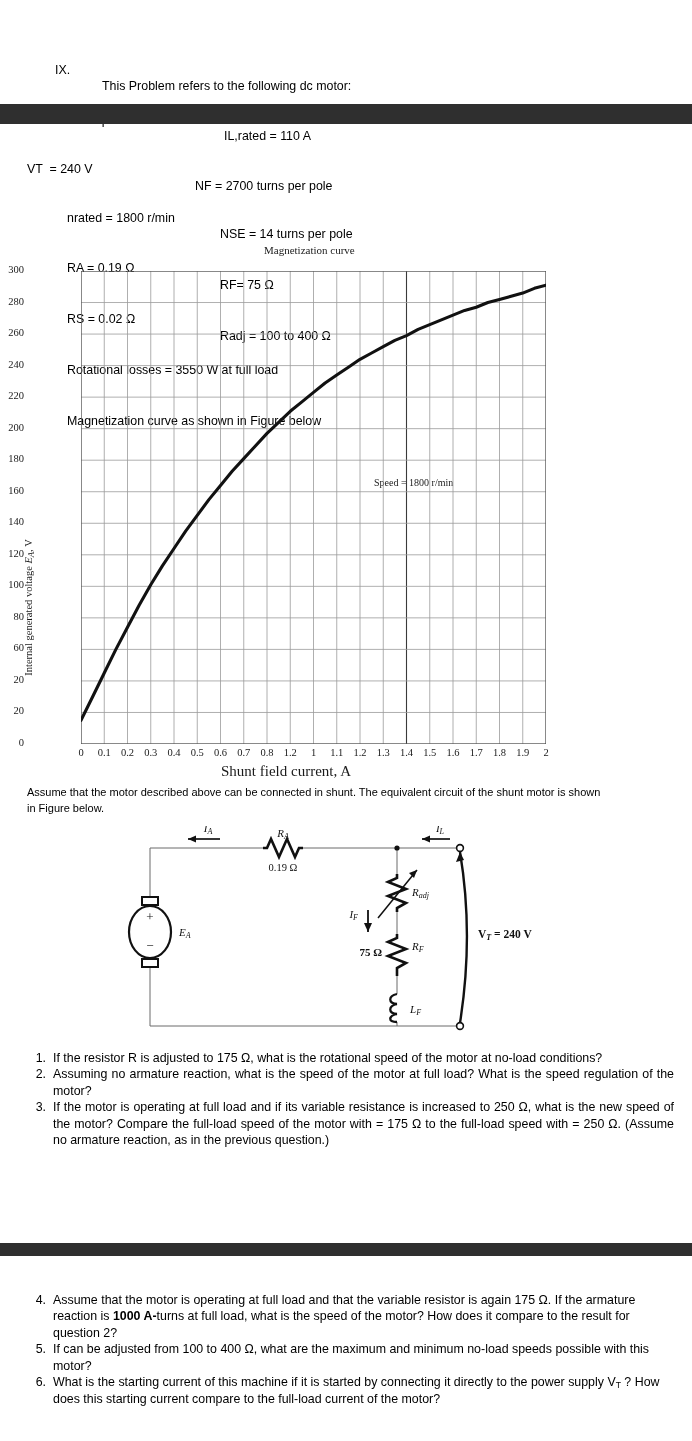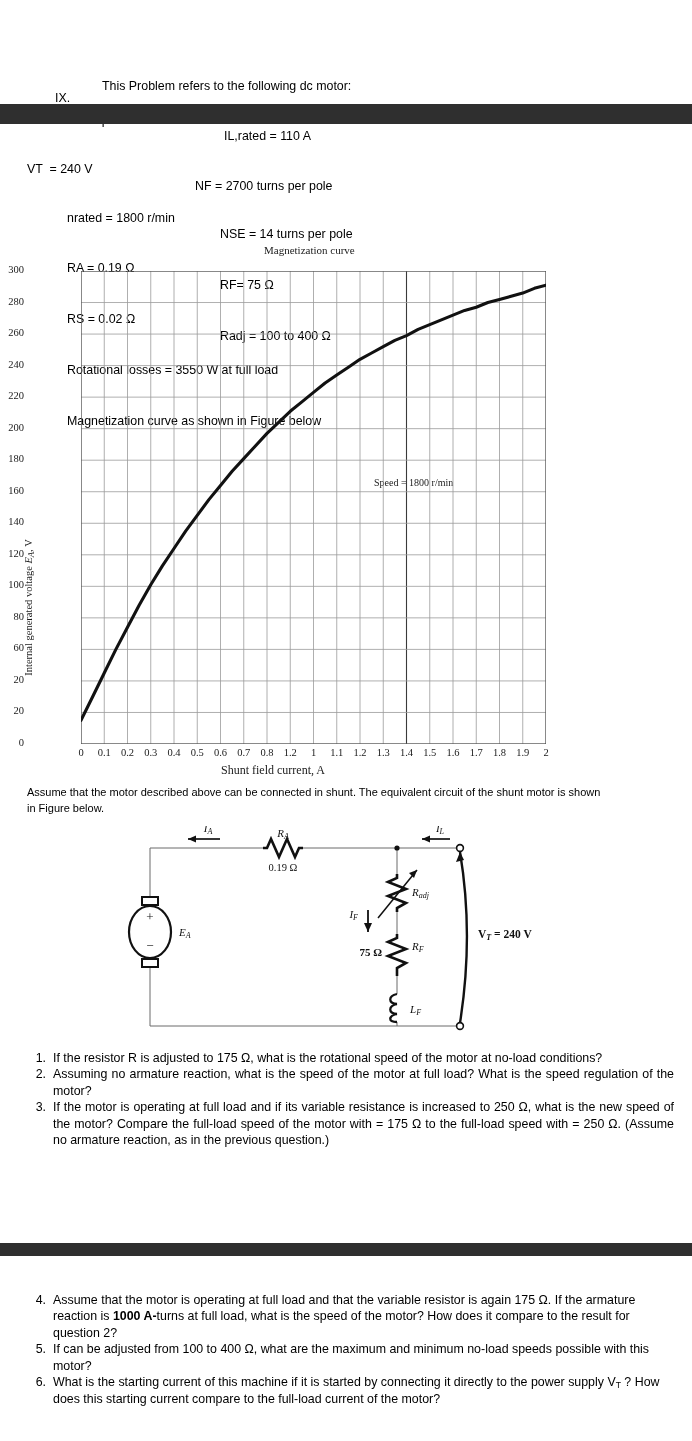--- a/index.html
+++ b/index.html
@@ -13,21 +13,21 @@
   }
   .page{position:relative;width:692px;height:1441px;}
 
   
   .txt{font-size:12.4px;line-height:16.6px;white-space:pre;}
   .hdr-block{position:absolute;left:27px;top:12px;}
   .hdr-line{display:block;height:16.6px;position:relative;}
   .col-a{position:absolute;left:0;}
   .col-b{position:absolute;left:197px;}
   .col-b2{position:absolute;left:168px;}
-  .roman{position:absolute;left:28px;margin-top:28px;}
+  .roman{position:absolute;left:28px;}
   .roman-txt{position:absolute;left:75px;}
 
   .params{position:absolute;left:27px;top:160px;}
   .p-line{display:block;height:17.5px;position:relative;}
   .p-a{position:absolute;left:8px;padding-left:32px;}
   .p-b{position:absolute;left:193px;}
 
   
   .banner{position:absolute;left:0;width:692px;background:#2f2f2f;}
   .banner1{top:104px;height:20px;}
@@ -36,21 +36,21 @@
   
   .chart-wrap{position:absolute;left:0px;top:244px;width:600px;height:545px;}
   .chart-title{position:absolute;left:264px;top:0px;font-family:"Liberation Serif",serif;font-size:11px;color:#1a1a1a;white-space:nowrap;}
   .ylabel{
     position:absolute;left:-62px;top:358px;width:180px;
     transform:rotate(-90deg);transform-origin:center center;
     font-family:"Liberation Serif",serif;font-size:10.5px;
     text-align:center;color:#1a1a1a;white-space:nowrap;
   }
   .ylabel i{font-style:italic;}
-  .xlabel{position:absolute;left:221px;top:519px;font-family:"Liberation Serif",serif;font-size:12px;color:#1a1a1a;white-space:nowrap;}
+  .xlabel{position:absolute;left:221px;top:519px;font-family:"Liberation Serif",serif;font-size:15px;color:#1a1a1a;white-space:nowrap;}
   .plot{position:absolute;left:81px;top:27px;width:465px;height:473px;}
   .ytick{position:absolute;right:576px;font-family:"Liberation Serif",serif;font-size:10.5px;color:#1a1a1a;text-align:right;width:40px;transform:translateY(-7px);}
   .xtick{position:absolute;top:503px;font-family:"Liberation Serif",serif;font-size:10.5px;color:#1a1a1a;text-align:center;width:24px;}
   .speed-note{position:absolute;left:374px;top:233px;font-family:"Liberation Serif",serif;font-size:10px;color:#1a1a1a;white-space:nowrap;}
 
   
   .circuit{position:absolute;left:120px;top:826px;width:460px;height:215px;}
   .circuit svg{display:block;}
 
   

